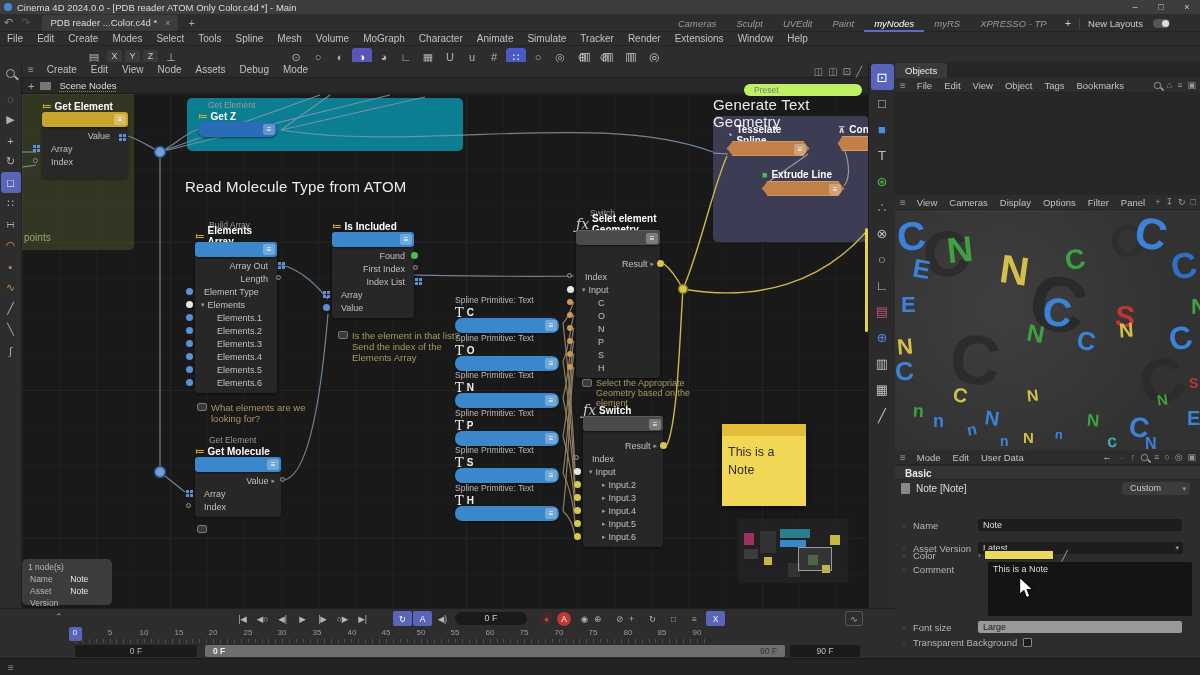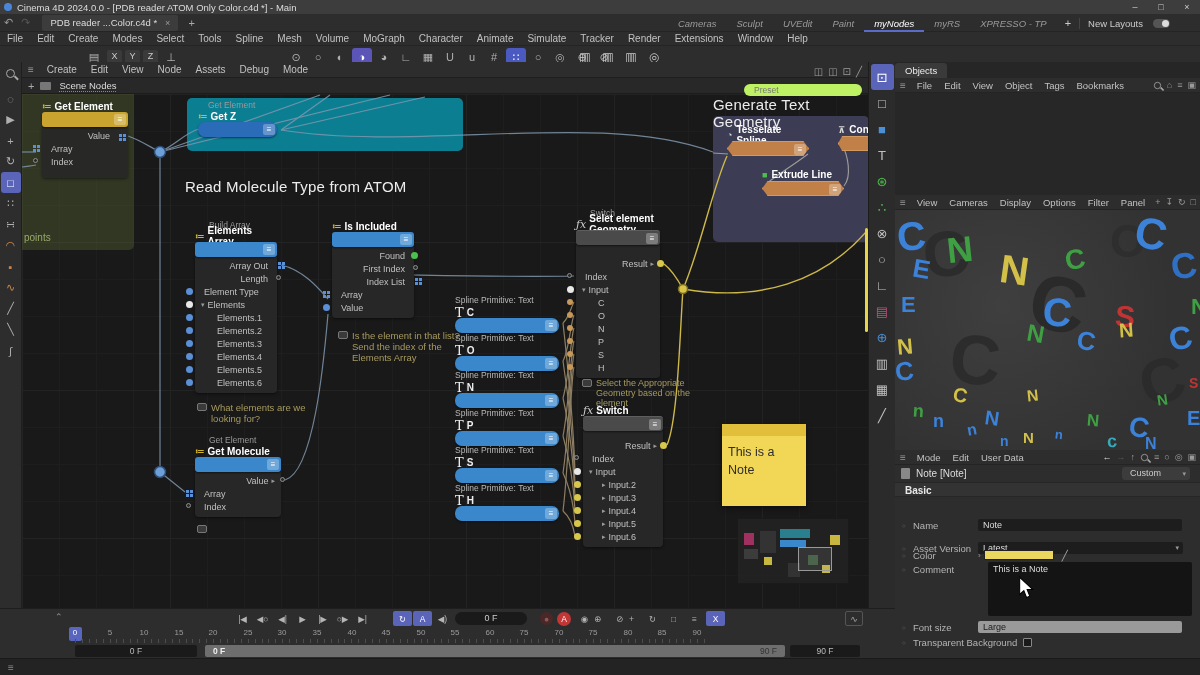--- a/index.html
+++ b/index.html
@@ -94,21 +94,21 @@
   #grp-points { left:-4px; top:-6px; width:116px; height:162px; background:rgba(106,126,60,.30); z-index:1; }
   #grp-teal { left:165px; top:4px; width:276px; height:53px; background:#0c7e92; z-index:1; }
   #grp-purple { left:691px; top:22px; width:156px; height:126px; background:#3c3c54; z-index:1; }
   .canvas-heading { position:absolute; font-size:15px; color:#ececec; z-index:3; letter-spacing:.2px; }
   .grp-label { position:absolute; font-size:10px; color:#9aa86a; z-index:3; }
 
   .node { position:absolute; z-index:4; font-size:9px; }
   .ncat { font-size:8.5px; color:#9a9a9a; padding-left:14px; height:10px; }
   .ntitle { font-size:10px; font-weight:bold; color:#fff; height:12px; display:flex; align-items:center; gap:3px; }
   .nicon { color:#d4b62e; font-size:9px; font-weight:bold; }
-  .fx { font-family:"DejaVu Serif",serif; font-style:italic; font-size:11px; color:#ccc; font-weight:normal; }
+  .fx { font-family:"DejaVu Serif",serif; font-style:italic; font-size:14px; color:#ccc; font-weight:normal; }
   .bar { height:15px; border-radius:3px; background:#3a87cc; position:relative; box-shadow:0 1px 2px rgba(0,0,0,.5); }
   .bar.gold { background:#c9a42e; }
   .bar.darkblue { background:#2a6cb8; }
   .bar.gray { background:#4a4a4a; border-top:1px solid #5e5e5e; }
   .chip { position:absolute; right:2px; top:2px; width:12px; height:11px; background:rgba(255,255,255,.28);
     border-radius:2px; color:#fff; font-size:8px; line-height:11px; text-align:center; }
   .nbody { background:rgba(40,40,40,.96); border-radius:0 0 4px 4px; box-shadow:0 1px 3px rgba(0,0,0,.5);
     padding:2px 6px 4px; }
   .port { position:relative; height:13px; display:flex; align-items:center; gap:3px; color:#c0c0c0; }
   .port .plabel { font-size:9px; }
@@ -882,20 +882,43 @@
         <div style="left:42px;top:10px;width:30px;height:9px;background:#2a7f8f"></div>
         <div style="left:42px;top:21px;width:26px;height:7px;background:#3a87cc"></div>
         <div style="left:26px;top:38px;width:8px;height:8px;background:#c8b840"></div>
         <div style="left:50px;top:44px;width:12px;height:14px;background:#333"></div>
         <div style="left:70px;top:36px;width:10px;height:10px;background:#3c5a3c"></div>
         <div style="left:84px;top:46px;width:8px;height:8px;background:#c8b840"></div>
         <div style="left:92px;top:16px;width:10px;height:10px;background:#c8b840"></div>
         <div style="left:60px;top:28px;width:34px;height:24px;border:1px solid #999;background:rgba(160,160,160,.15)"></div>
       </div>
 
+      <div id="info-box">
+        <div>1 node(s)</div>
+        <table>
+          <tbody>
+              <tr>
+            <td>Name</td>
+                <td class="v">Note</td>
+          </tr>
+        </tbody>
+            <tbody>
+              <tr>
+            <td>Asset</td>
+                <td class="v">Note</td>
+          </tr>
+        </tbody>
+            <tbody>
+              <tr>
+            <td>Version</td>
+                <td class="v"></td>
+          </tr>
+        </tbody>
+          </table>
+      </div>
 
       <div id="yellow-line"></div>
     </div>
   </div>
 
   <div id="palette">
     <div style="display:flex;flex-direction:column;align-items:center">
 
     <span class="pico" data-on="blue">⊡</span>
         <span class="pico">□</span>
@@ -1014,26 +1037,26 @@
           <span style="color:#ddd">←</span>
           <span style="color:#555">→</span>
           <span>↑</span>
           <span class="css-search" style="transform:scale(.8)"></span>
           <span>≡</span>
           <span>○</span>
           <span>◎</span>
           <span>▣</span>
         </div>
       </div>
+      <div id="attr-section">Basic</div>
       <div id="attr-obj">
         <span class="note-file-icon"></span>
         <span class="objname">Note [Note]</span>
         <span id="attr-preset">Custom</span>
       </div>
-      <div id="attr-section">Basic</div>
 
       <div class="arow" style="top:68px">
         <span class="alabel">Name</span>
         <span class="afield" style="width:204px">Note</span>
       </div>
       <div class="arow" style="top:91px">
         <span class="alabel">Asset Version</span>
         <span class="afield drop" style="width:205px">Latest</span>
       </div>
       <div class="arow" style="top:98px">

